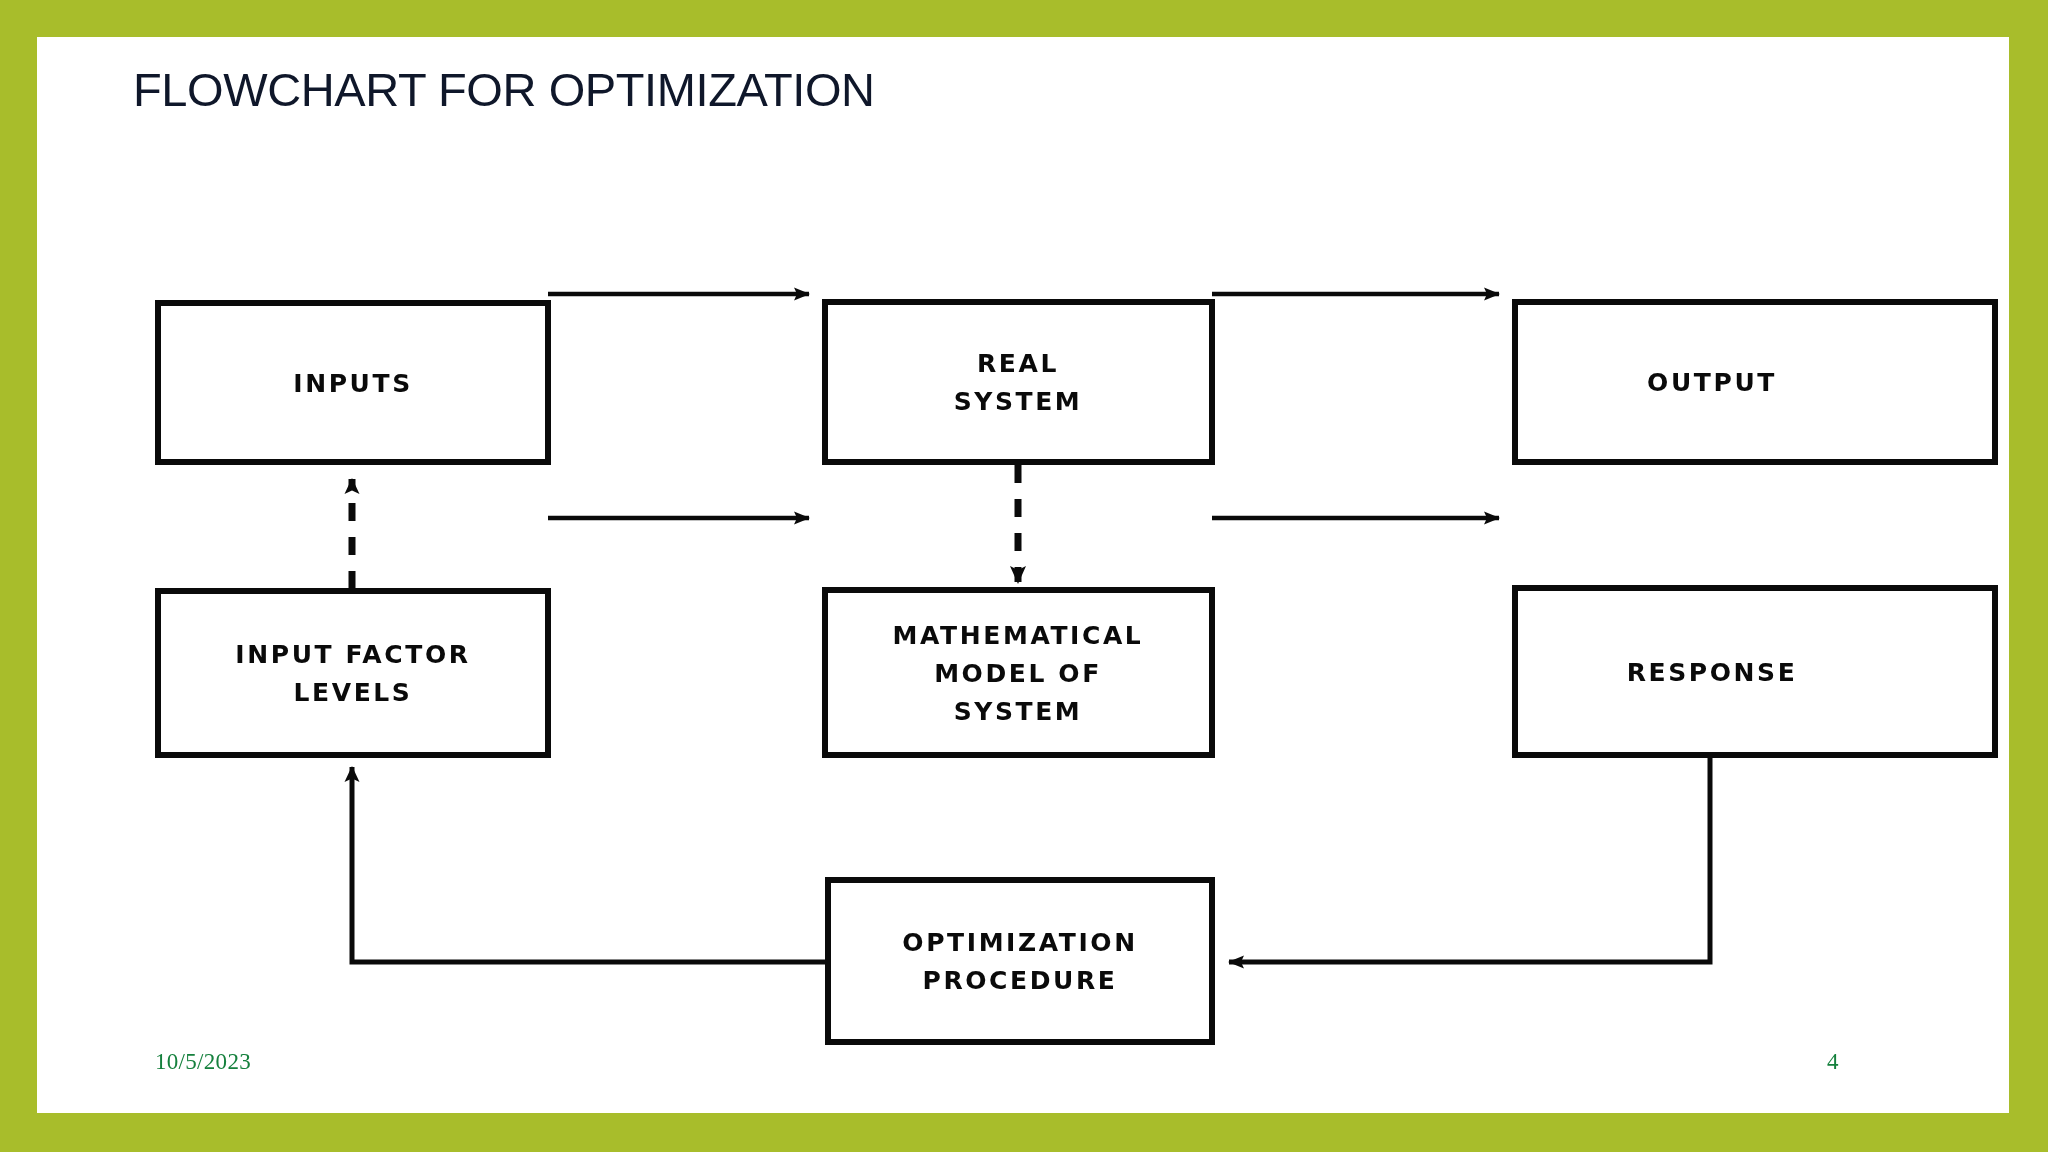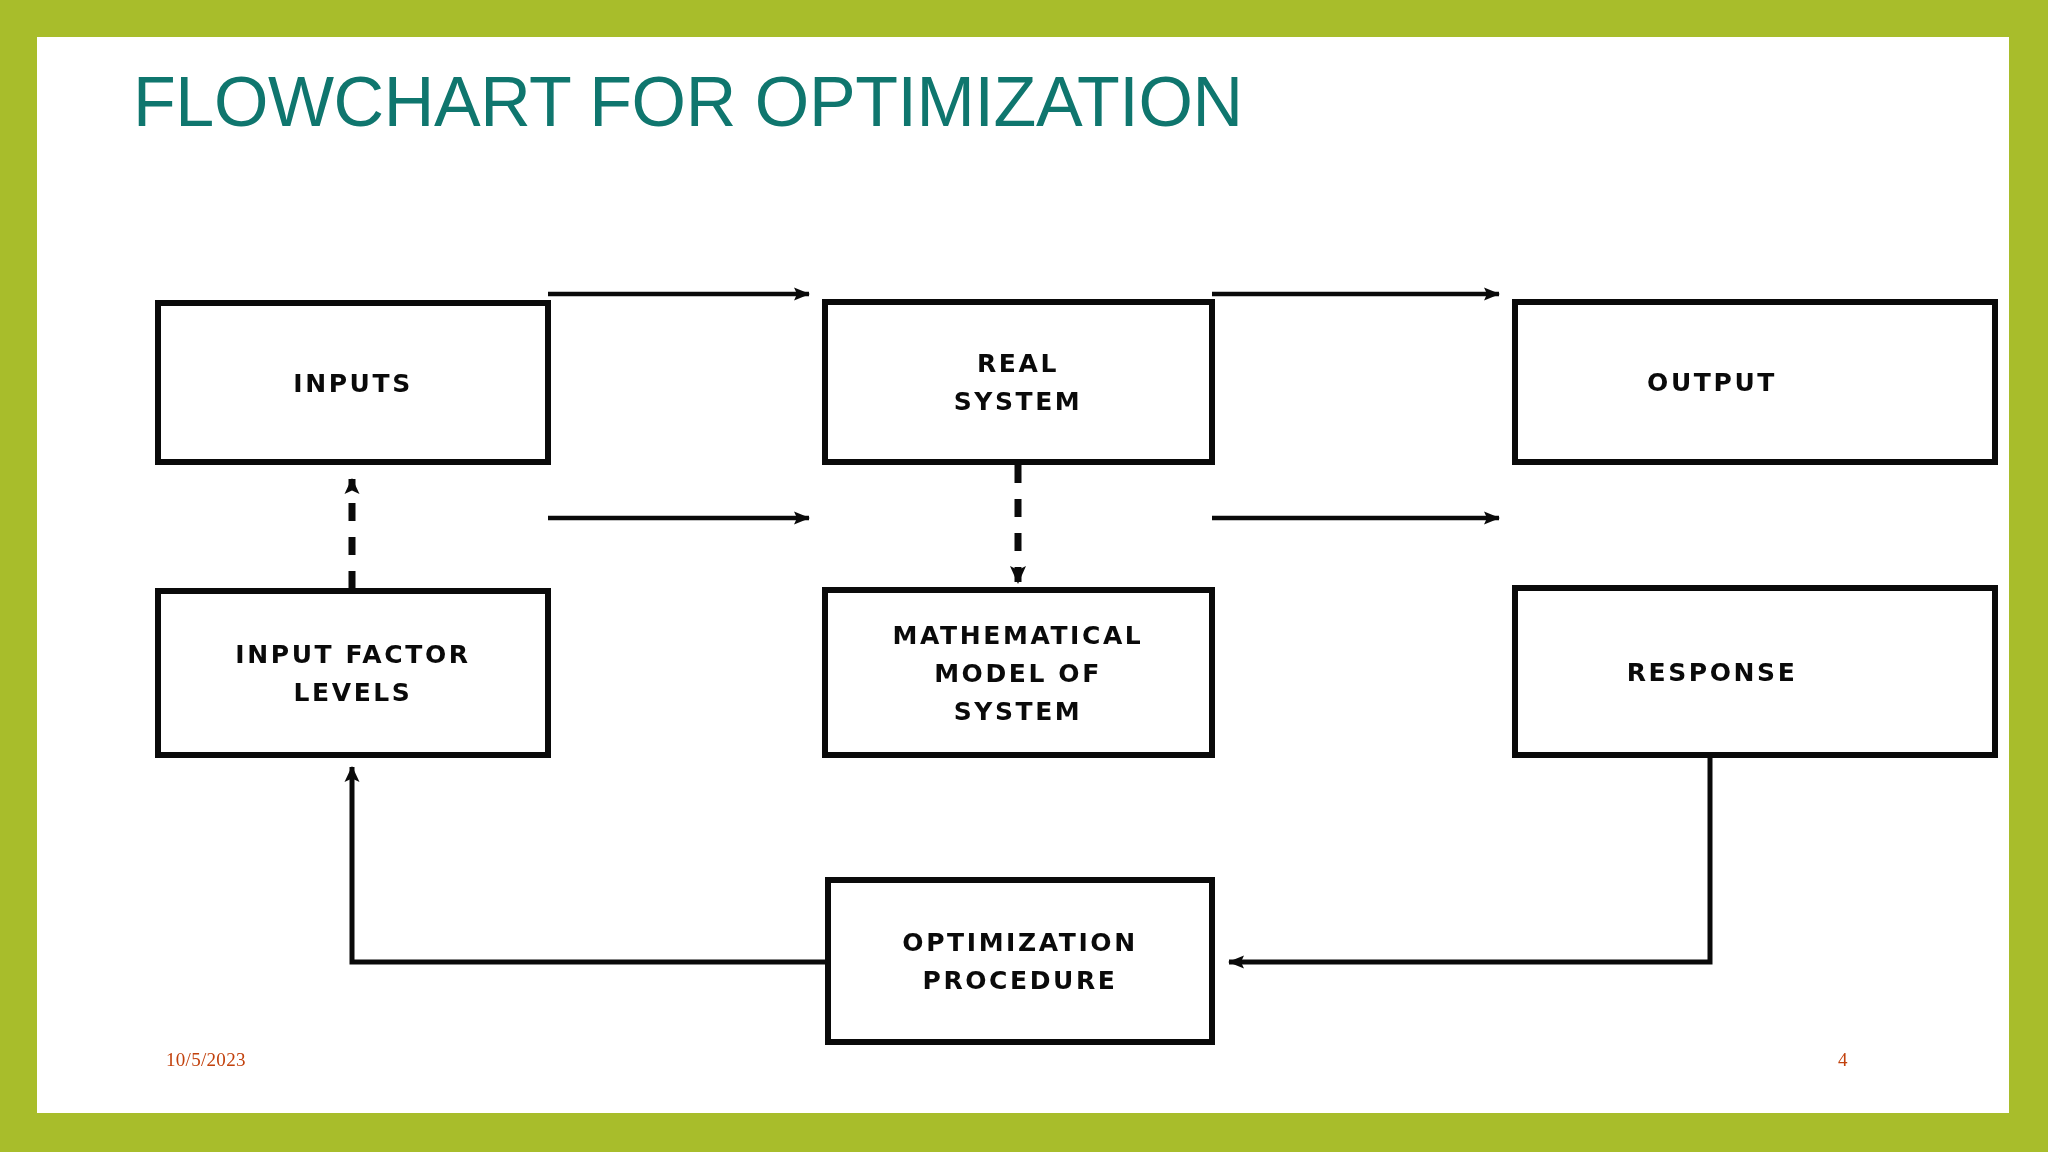--- a/index.html
+++ b/index.html
@@ -25,37 +25,36 @@
     background: #ffffff;
     overflow: hidden;
   }
 
   
   #page-title {
     position: absolute;
     left: 96px;
     top: 28px;
     width: 1700px;
-    font-size: 70px;
+    font-size: 47px;
     line-height: 1.08;
     font-weight: 300;
     letter-spacing: -0.4px;
-    color: #0f766e;
+    color: #0f172a;
     white-space: nowrap;
     font-family: "Liberation Sans", sans-serif;
   }
 
   
   .footer-text {
     position: absolute;
-    font-size: 19px;
-    color: #c2410c;
+    font-size: 23px;
+    color: #15803d;
     font-family: "Liberation Serif", serif;
     letter-spacing: 0.3px;
-    margin-left: 11px;
   }
   #footer-date { left: 118px; top: 1012px; }
   #footer-pagenum { left: 1790px; top: 1012px; }
 
   
   #flowchart {
     position: absolute;
     left: 0;
     top: 0;
     width: 1972px;

